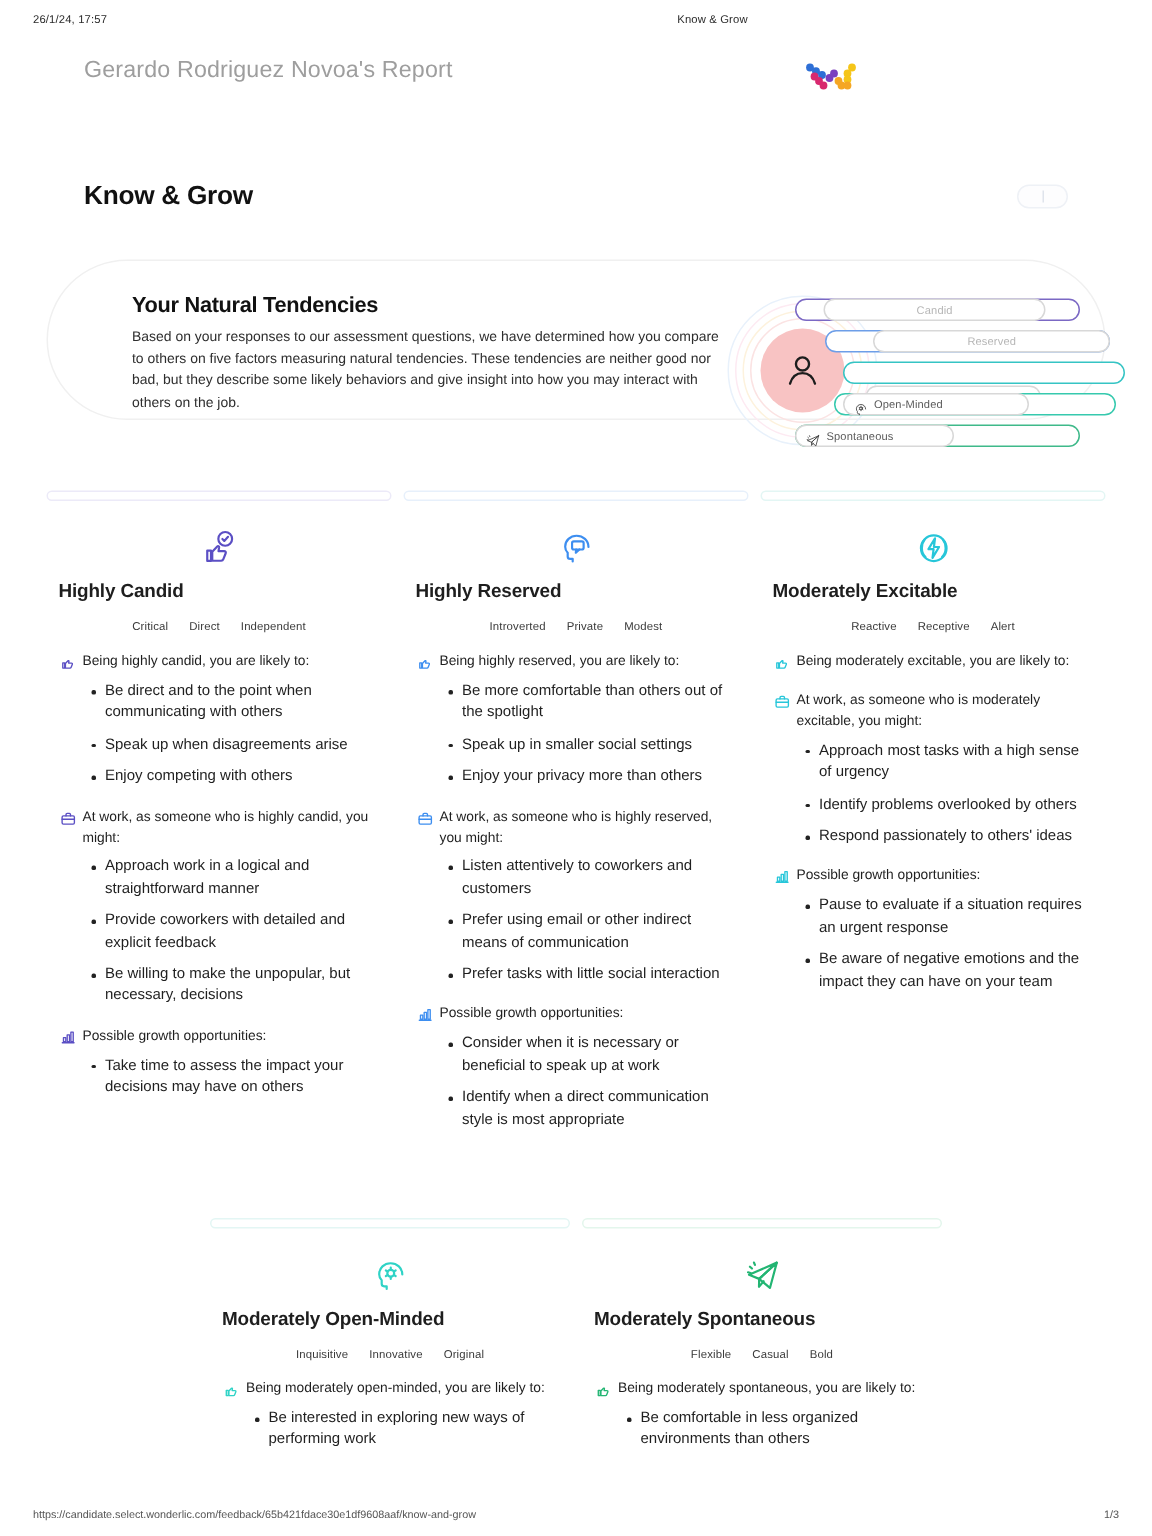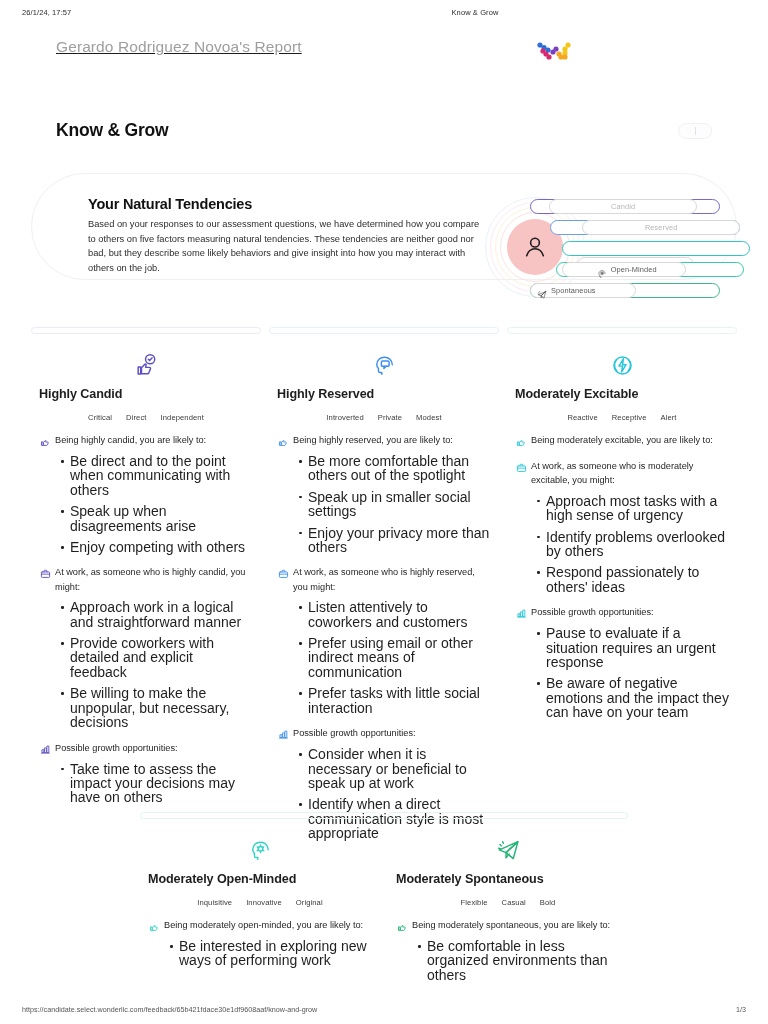--- a/index.html
+++ b/index.html
@@ -17,21 +17,21 @@
     position: absolute; top: 8px; left: 0; width: 768px;
     display: flex; align-items: center;
     font-size: 7.5px; color: #2b2b2b; letter-spacing: .1px;
   }
   .print-head .ph-date { margin-left: 22px; width: 200px; }
   .print-head .ph-title { flex: 1; text-align: center; margin-left: -40px; }
 
   
   .report-row {
     position: absolute; top: 38px; left: 0; width: 768px;
-    display: flex; align-items: center; padding: 0 56px; text-decoration: underline;
+    display: flex; align-items: center; padding: 0 56px;
   }
   .report-name {
     font-size: 15.5px; color: #9e9e9e; font-weight: 400; letter-spacing: .1px;
   }
   .brand-logo { position: absolute; left: 534px; top: 0px; width: 42px; height: 26px; }
 
   
   .kg-row {
     position: absolute; top: 120px; left: 0; width: 768px;
     display: flex; align-items: center; padding: 0 56px;
@@ -98,21 +98,21 @@
     display: flex; justify-content: center; gap: 14px;
     margin-top: 12px; font-size: 7.6px; color: #3a3a3a; letter-spacing: .1px;
   }
 
   .block { display: flex; margin-top: 11px; }
   .block-ico { width: 16px; flex: 0 0 16px; padding-top: 2px; }
   .block-ico svg { display: block; }
   .block-head { font-size: 9.2px; line-height: 14.4px; color: #1f1f1f; }
   ul.items { list-style: none; margin: 6px 0 0 22px; }
   ul.items li {
-    position: relative; font-size: 14px; line-height: 14.4px;
+    position: relative; font-size: 10px; line-height: 14.4px;
     color: #1f1f1f; margin-bottom: 7px; padding-left: 9px;
   }
   ul.items li::before {
     content: ""; position: absolute; left: 0; top: 6px;
     width: 2.5px; height: 2.5px; border-radius: 50%; background: #222;
   }
 
   
   .divider-row2 { position: absolute; left: 140px; top: 812px; width: 488px; display: flex; gap: 8px; }
   .cols-bottom { position: absolute; left: 140px; top: 835px; width: 488px; display: flex; gap: 8px; }
@@ -203,21 +203,21 @@
           <div class="bar-fill" style="left: 8%; width: 62%; margin-top: 16px;">
             <span class="bar-ico"><svg viewBox="0 0 24 24" width="10" height="10" fill="none" stroke="#444" stroke-width="1.4" stroke-linecap="round" stroke-linejoin="round">
                 <circle cx="12" cy="12" r="7.6"></circle>
                 <path d="M7.6 8.4h8.8M8.6 11.6h6.8M9.8 14.8h4.4M12 7v10"></path>
               </svg></span>
             <span class="bar-label">Excitable</span>
           </div>
         </div>
         <div class="bar-row" style="left: 524px; top: 88px; width: 188px;">
           <div class="bar-track" style="border-color: rgb(54, 201, 174);"></div>
-          <div class="bar-fill" style="left: 3%; width: 66%; justify-content: center;">
+          <div class="bar-fill" style="left: 3%; width: 66%;">
             <span class="bar-ico"><svg viewBox="0 0 24 24" width="10" height="10" fill="none" stroke="#444" stroke-width="1.4" stroke-linecap="round" stroke-linejoin="round">
                 <path d="M19.4 11.2c0-4.3-3.4-7.2-7.5-7.2C7.8 4 4.6 7 4.6 11c0 2 .7 3 1.6 3.9v2.3c0 .9.7 1.6 1.6 1.6h1.6v1.6"></path>
                 <circle cx="12" cy="10.4" r="2.2"></circle>
                 <path d="M12 6.8v1.2M12 12.8v1.2M8.9 8.6l1 .6M15.1 12.2l-1-.6M8.9 12.2l1-.6M15.1 8.6l-1 .6"></path>
               </svg></span>
             <span class="bar-label">Open-Minded</span>
           </div>
         </div>
         <div class="bar-row" style="left: 498px; top: 109px; width: 190px;">
           <div class="bar-track" style="border-color: rgb(63, 185, 138);"></div>

